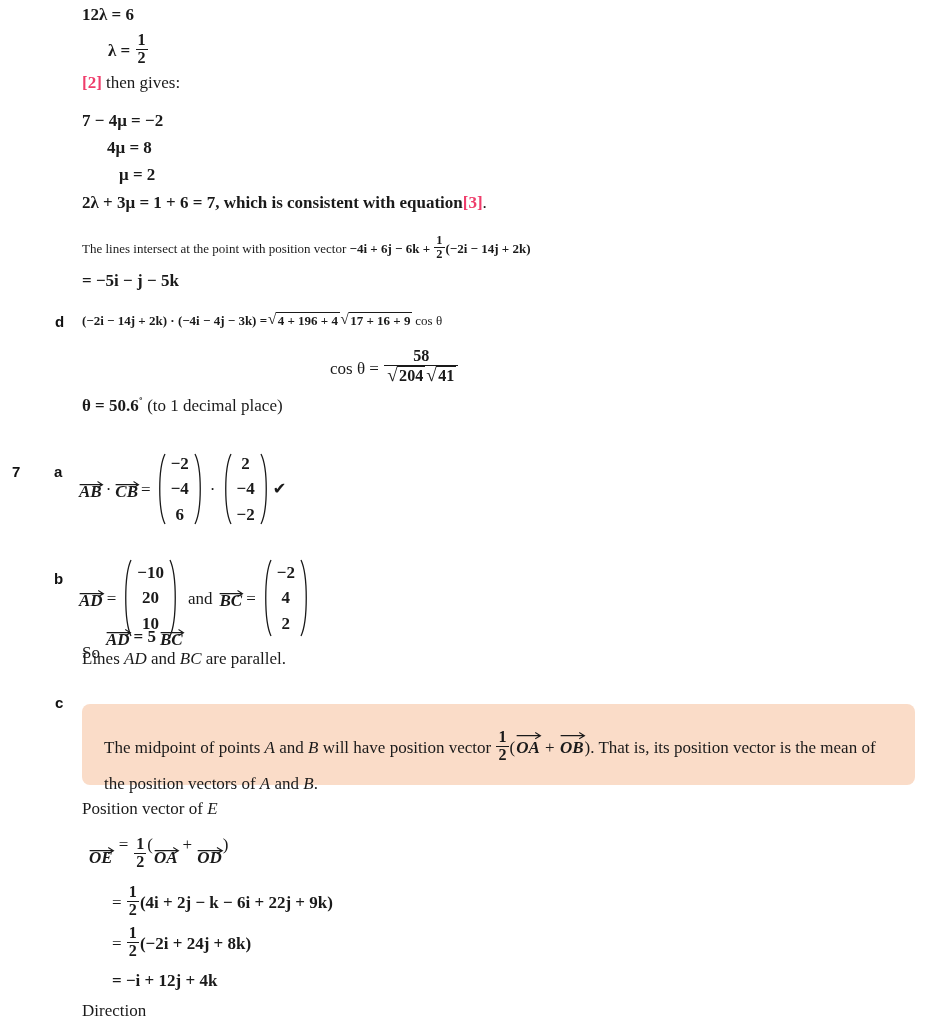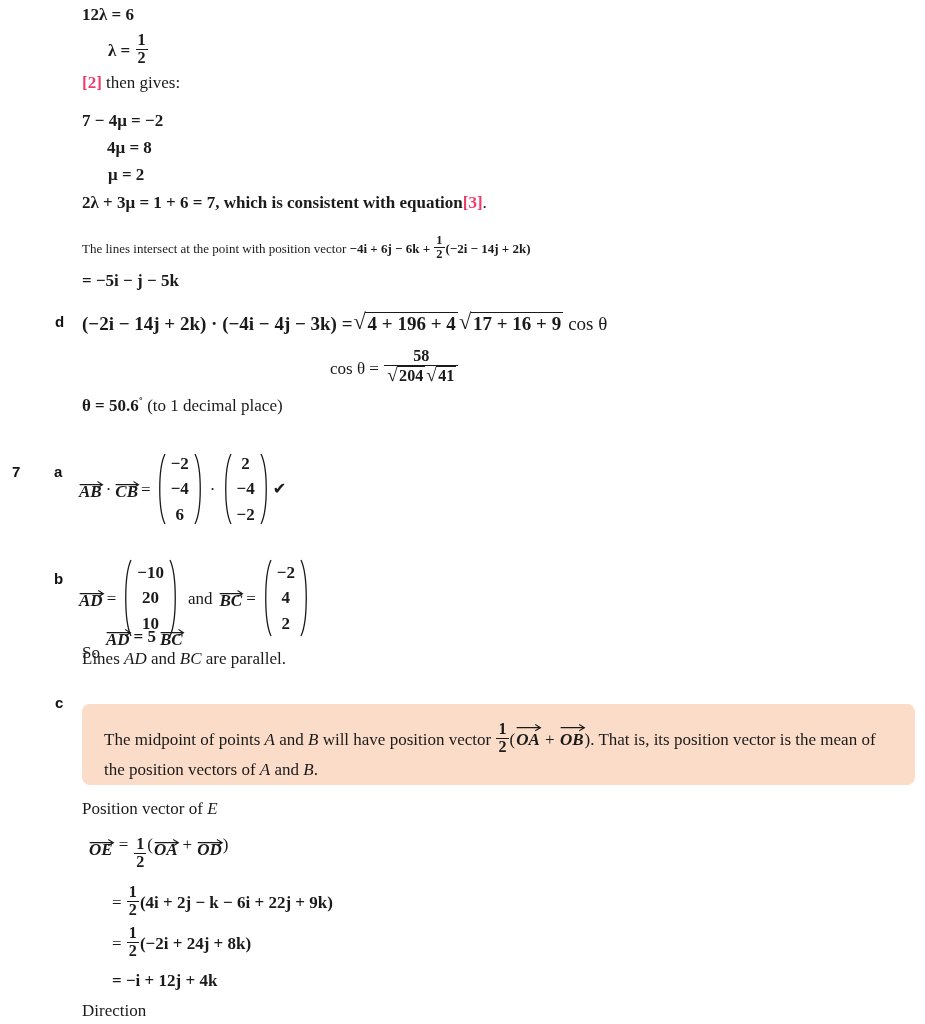--- a/index.html
+++ b/index.html
@@ -79,21 +79,21 @@
     border-top: 1.2px solid #1a1a1a;
     padding: 0.06em 0.12em 0 0.12em;
   }
 
   
   .vecar {
     display: inline-block;
     position: relative;
     font-style: italic;
     padding-top: 0.30em;
-    margin: 0 1px;
+    margin: 8px 1px;
   }
   .vecar > .ar {
     position: absolute;
     left: -0.02em;
     right: -0.10em;
     top: 0.14em;
     height: 0.46em;
     pointer-events: none;
   }
   .vecar > .ar svg { display: block; width: 100%; height: 100%; overflow: visible; }
@@ -160,21 +160,21 @@
   </div>
 
   <div class="line" style="left:82px; top:112px; font-size:17px;">
     <span class="bf">7 − 4μ = −2</span>
   </div>
 
   <div class="line" style="left:107px; top:139px; font-size:17px;">
     <span class="bf">4μ = 8</span>
   </div>
 
-  <div class="line" style="left:108px; top:166px; font-size:17px;">
+  <div class="line" style="left:119px; top:166px; font-size:17px;">
     <span class="bf">μ = 2</span>
   </div>
 
   <div class="line" style="left:82px; top:194px; font-size:17px;">
     <span class="bf">2λ + 3μ = 1 + 6 = 7, which is consistent with equation</span><span class="ref bf">[3]</span><span>.</span>
   </div>
 
   <div class="line" style="left:82px; top:234px; font-size:13px;">
     <span>The lines intersect at the point with position vector</span>
     <span class="bf">−4i + 6j − 6k +</span>
@@ -183,21 +183,21 @@
       <span class="den">2</span>
     </span><span class="bf">(−2i − 14j + 2k)</span>
   </div>
 
   <div class="line" style="left:82px; top:272px; font-size:17px;">
     <span class="bf">= −5i − j − 5k</span>
   </div>
 
   <div class="plabel" style="left:55px; top:313px;">d</div>
 
-  <div class="line" style="left:82px; top:312px; font-size:19px;text-align:center;">
+  <div class="line" style="left:82px; top:312px; font-size:13px;text-align:center;">
     <span class="bf">(−2i − 14j + 2k) · (−4i − 4j − 3k) =</span><span class="sqrt bf"><span class="rad">√</span><span class="body">4 + 196 + 4</span></span><span class="sqrt bf"><span class="rad">√</span><span class="body">17 + 16 + 9</span></span>
     <span>cos θ</span>
   </div>
 
   <div class="line" style="left:330px; top:348px; font-size:17px;">
     <span>cos θ =</span>
     <span class="frac bf">
       <span class="num">58</span>
       <span class="den"><span class="sqrt"><span class="rad">√</span><span class="body">204</span></span><span class="sqrt"><span class="rad">√</span><span class="body">41</span></span></span>
     </span>

